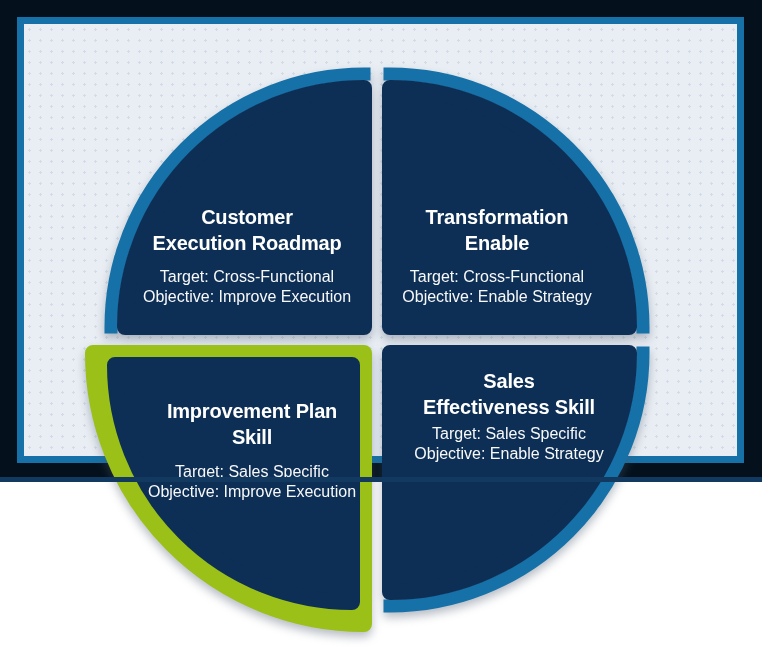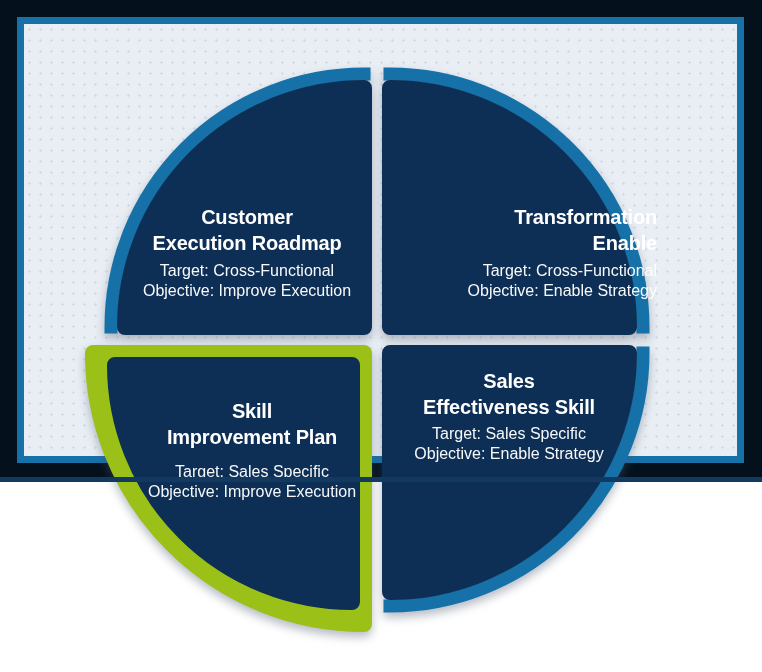--- a/index.html
+++ b/index.html
@@ -61,23 +61,23 @@
     font-size: 20px;
     font-weight: bold;
     line-height: 26px;
     letter-spacing: -0.2px;
   }
   .q-text .detail {
     font-size: 16px;
     line-height: 20px;
     opacity: 0.97;
   }
-  .q-text .detail-block { margin-top: 5px; }
+  .q-text .detail-block { margin-top: 11px; }
   .pos-tl { left: 87px;  top: 204px; }
-  .pos-tr { left: 337px; top: 204px; text-align: right; }
+  .pos-tr { left: 337px; top: 204px; }
   .pos-bl { left: 92px;  top: 398px; }
   .pos-br { left: 349px; top: 368px; }
   .pos-bl .detail-block { margin-top: 12px; }
   .pos-br .detail-block { margin-top: 4px; }
 </style>
 </head>
 <body>
 
 <div class="stage">
   <div class="panel"></div>
@@ -122,22 +122,22 @@
       <div>Enable</div>
     </div>
     <div class="detail-block">
       <div class="detail">Target: Cross-Functional</div>
       <div class="detail">Objective: Enable Strategy</div>
     </div>
   </div>
 
   <div class="q-text pos-bl">
     <div class="title">
+      <div>Improvement Plan</div>
       <div>Skill</div>
-      <div>Improvement Plan</div>
     </div>
     <div class="detail-block">
       <div class="detail">Target: Sales Specific</div>
       <div class="detail">Objective: Improve Execution</div>
     </div>
   </div>
 
   <div class="q-text pos-br">
     <div class="title">
       <div>Sales</div>

